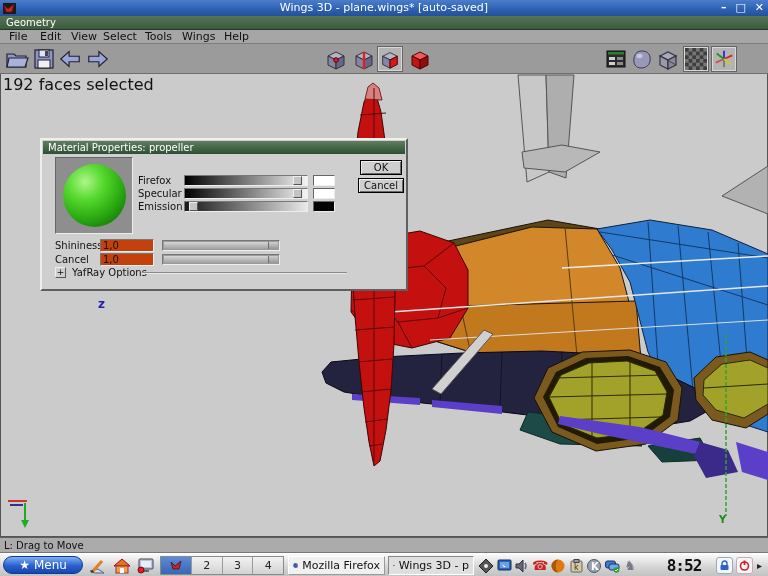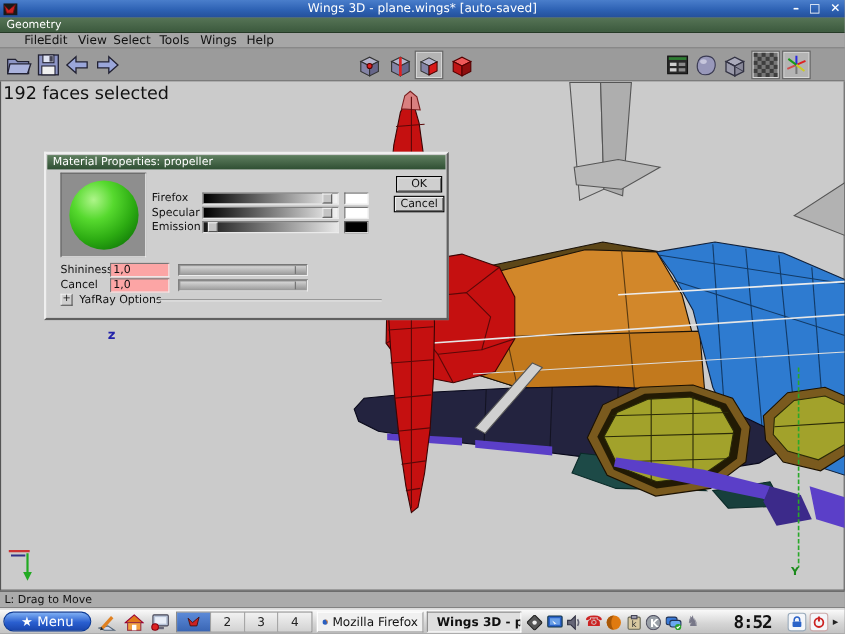--- a/index.html
+++ b/index.html
@@ -10,21 +10,21 @@
   
   #titlebar{left:0;top:0;width:768px;height:16px;background:linear-gradient(var(--titlebar-hi,#4a7ecb),var(--titlebar,#2e62b4) 55%,var(--titlebar-lo,#24509a));display:flex;align-items:center;color:#fff}
   #titlebar .title{position:absolute;left:0;right:0;text-align:center;font-size:11px;line-height:16px}
   #win-controls{position:absolute;right:4px;top:0;height:16px;display:flex;gap:9px;align-items:center;font-weight:bold;font-size:11px}
   #win-controls span{cursor:default;line-height:14px}
   #app-icon{width:13px;height:11px;margin-left:3px}
 
   #geobar{left:0;top:16px;width:768px;height:14px;background:linear-gradient(var(--geobar-hi,#567456),var(--geobar,#3c5a3e));border-bottom:1px solid #253a26;color:#fff;font-size:10px;line-height:14px;padding-left:6px}
   #menubar{left:0;top:30px;width:768px;height:14px;background:var(--menubar,#a6a6a6);border-bottom:1px solid #7d7d7d;font-size:11px}
   #menubar span{position:absolute;top:0;line-height:14px;color:#111;cursor:default}
-  .m0{left:22px}.m1{left:40px}.m2{left:71px}.m3{left:103px}.m4{left:145px}.m5{left:182px}.m6{left:224px}
+  .m0{left:9px}.m1{left:40px}.m2{left:71px}.m3{left:103px}.m4{left:145px}.m5{left:182px}.m6{left:224px}
 
   #toolbar{left:0;top:44px;width:768px;height:30px;background:var(--toolbar,#9b9b9b);border-bottom:1px solid #6e6e6e}
   .tbtn{position:absolute;top:3px;width:24px;height:24px;display:flex;align-items:center;justify-content:center}
   .tbtn.pressed{background:#b4b4b4;border:1px solid #d8d8d8;outline:1px solid #666}
 
   
   #viewport{left:0;top:74px;width:768px;height:463px;background:var(--viewport,#cbcbcb);border-left:1px solid #555;border-right:1px solid #555;border-bottom:1px solid #555;overflow:hidden}
   #selinfo{left:3px;top:75px;font-size:16px;color:#111}
   #scene{position:absolute;left:0;top:74px;width:768px;height:463px}
 
@@ -35,39 +35,39 @@
   #sphere{position:absolute;left:7px;top:6px;width:63px;height:63px;border-radius:50%;background:radial-gradient(circle at 35% 28%,#aef58a 0%,#56d92e 30%,#2cab12 60%,#117a08 85%,#0b5c06 100%)}
   .mrow{position:absolute;left:96px;height:12px;display:flex;align-items:center}
   .mrow .lbl{width:46px;color:#111}
   .track{position:relative;width:124px;height:11px;border:1px solid #777;border-right-color:#eee;border-bottom-color:#eee;background:#999}
   .thumb{position:absolute;top:0;width:9px;height:9px;background:#c4c4c4;border:1px solid #eee;border-right-color:#555;border-bottom-color:#555;margin-left:-5px}
   .swatch{width:22px;height:11px;margin-left:5px;border:1px solid #666;border-right-color:#eee;border-bottom-color:#eee}
   .dbtn{position:absolute;background:#cfcfcf;border:1px solid #000;box-shadow:inset 1px 1px 0 #f0f0f0,inset -1px -1px 0 #6a6a6a;font-size:10px;text-align:center;color:#111}
   #ok-btn{left:318px;top:20px;width:42px;height:15px;line-height:13px}
   #cancel-btn{left:316px;top:38px;width:46px;height:15px;line-height:13px}
   .frow{position:absolute;left:13px;height:13px;display:flex;align-items:center;color:#111}
-  .field{width:54px;height:13px;background:#fca5a5;border:1px solid #777;border-right-color:#eee;border-bottom-color:#eee;padding:0 2px;line-height:11px;color:#111}
+  .field{width:54px;height:13px;background:#c2410c;border:1px solid #777;border-right-color:#eee;border-bottom-color:#eee;padding:0 2px;line-height:11px;color:#111}
   .sl2{position:relative;width:118px;height:11px;border:1px solid #777;border-right-color:#eee;border-bottom-color:#eee;background:#9a9a9a;margin-left:8px}
   .sl2 .bar{position:absolute;left:1px;top:1px;bottom:1px;right:1px;background:linear-gradient(#d6d6d6,#a0a0a0)}
   .sl2 .cap{position:absolute;right:1px;top:1px;bottom:1px;width:10px;border-left:1px solid #6e6e6e;background:linear-gradient(#cfcfcf,#969696)}
   #yafray{position:absolute;left:13px;top:127px;display:flex;align-items:center;color:#111}
   #yaf-box{width:11px;height:11px;border:1px solid #eee;border-right-color:#555;border-bottom-color:#555;background:#cfcfcf;text-align:center;line-height:9px;font-size:9px;margin-right:6px}
   #yaf-line{position:absolute;left:100px;top:132px;width:205px;border-top:1px solid #8a8a8a;border-bottom:1px solid #e8e8e8}
 
   
   #statusbar{left:0;top:537px;width:768px;height:16px;background:#ababab;border-top:1px solid #5e5e5e;border-bottom:1px solid #787878;font-size:10px;line-height:15px;padding-left:4px;color:#111}
   #taskbar{left:0;top:553px;width:768px;height:23px;background:linear-gradient(#fbfbfb,#d4d4d4 60%,#c2c2c2);border-top:1px solid #fff}
   #menu-btn{position:absolute;left:3px;top:2px;width:80px;height:18px;border-radius:9px;background:linear-gradient(#7fb0f4,#2a5fd0 55%,#1a46ae);border:1px solid #0c3a96;color:#fff;display:flex;align-items:center;justify-content:center;gap:4px;font-size:12px}
   .launcher{position:absolute;top:3px;width:20px;height:17px;display:flex;align-items:center;justify-content:center}
   #pager{position:absolute;left:160px;top:2px;width:124px;height:19px;display:flex;border:1px solid #8a8a8a;background:#dcdcdc}
   .ws{flex:1;border-right:1px solid #9a9a9a;display:flex;align-items:center;justify-content:center;font-size:11px;color:#222;background:linear-gradient(#f2f2f2,#d2d2d2)}
   .ws:last-child{border-right:none}
   .ws.active{background:linear-gradient(#5c8ad8,#3a66b4)}
   .task{position:absolute;top:2px;height:19px;border:1px solid #9a9a9a;border-top-color:#fff;border-left-color:#fff;background:#f0f0f0;display:flex;align-items:center;gap:4px;padding:0 4px;font-size:11px;color:#111;white-space:nowrap;overflow:hidden}
-  #task-wings{border-top-color:#888;border-left-color:#888;border-bottom-color:#fff;border-right-color:#fff;background:#dfdfdf;font-weight:bold}
+  #task-wings{border-top-color:#888;border-left-color:#888;border-bottom-color:#fff;border-right-color:#fff;background:#dfdfdf;font-weight:normal}
   #tray{position:absolute;left:478px;top:3px;height:17px;display:flex;gap:2px;align-items:center}
   .tri{width:16px;height:16px;display:flex;align-items:center;justify-content:center;font-size:12px}
   #clock{position:absolute;left:658px;top:2px;width:52px;height:19px;font-family:"DejaVu Sans Mono","Liberation Mono",monospace;font-weight:bold;font-size:16px;letter-spacing:-1px;color:#111;text-align:center;line-height:19px}
   .sysbtn{position:absolute;top:3px;width:17px;height:17px;background:#f4f6fa;border:1px solid #9ab;border-radius:3px;display:flex;align-items:center;justify-content:center}
   #panel-arrow{position:absolute;left:757px;top:6px;font-size:10px;color:#222}
 </style>
 </head>
 <body>
 
 <div id="titlebar" class="abs">

